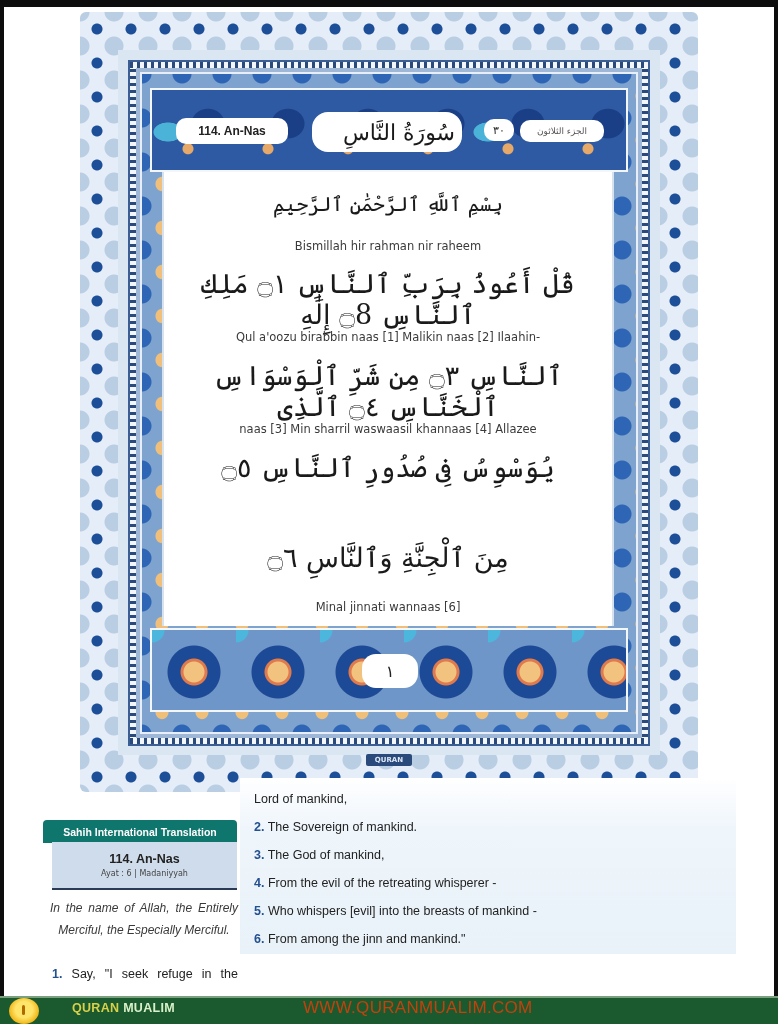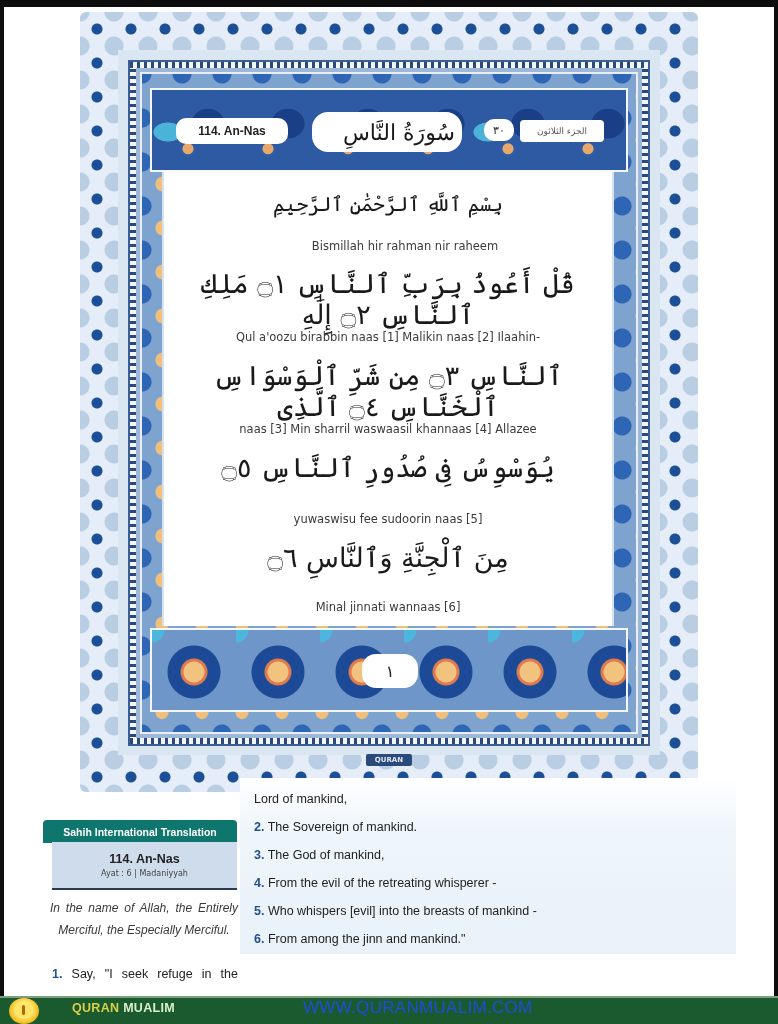--- a/index.html
+++ b/index.html
@@ -89,21 +89,21 @@
     display: flex; align-items: center; justify-content: center; direction: rtl; padding-left: 24px;
   }
   .juz-number {
     position: absolute; left: 484px; top: 119px; width: 30px; height: 22px;
     background: #ffffff; border-radius: 10px;
     font-family: "DejaVu Serif", serif; font-size: 11px; color: #222;
     display: flex; align-items: center; justify-content: center;
   }
   .juz-label {
     position: absolute; left: 520px; top: 120px; width: 84px; height: 22px;
-    background: #ffffff; border-radius: 4px;
+    background: #ffffff; border-radius: 10px;
     font-family: "DejaVu Serif", serif; font-size: 9px; color: #555;
     display: flex; align-items: center; justify-content: center; direction: rtl;
   }
 
   
   .text-panel {
     position: absolute; left: 162px; top: 172px; width: 452px; height: 454px;
     background: #ffffff;
     border-left: 2px solid #d7e2ef; border-right: 2px solid #d7e2ef;
   }
@@ -166,21 +166,21 @@
     content: ""; position: absolute; left: 13px; top: 7px; width: 3px; height: 10px; background: #b06a00; border-radius: 2px;
   }
   .footer-brand {
     position: absolute; left: 72px; top: 1001px;
     font-family: "Liberation Sans", sans-serif; font-size: 12.5px; font-weight: bold; letter-spacing: 0.3px;
   }
   .footer-brand .b1 { color: #d8d04a; }
   .footer-brand .b2 { color: #d9f0c9; }
   .footer-url {
     position: absolute; left: 303px; top: 998px;
-    font-family: "Liberation Sans", sans-serif; font-size: 17px; color: #1d4ed8; letter-spacing: 0.3px;
+    font-family: "Liberation Sans", sans-serif; font-size: 17px; color: #c2410c; letter-spacing: 0.3px;
   }
 </style>
 </head>
 <body>
 
 <div class="black-top"></div>
 <div class="black-left"></div>
 <div class="black-right"></div>
 
 <div class="ornament-outer"></div>
@@ -190,30 +190,29 @@
 <div class="header-band"></div>
 <div class="footer-band"></div>
 
 <div class="surah-label">114. An-Nas</div>
 <div class="surah-title-panel">سُورَةُ النَّاسِ</div>
 <div class="juz-number">٣٠</div>
 <div class="juz-label">الجزء الثلاثون</div>
 
 <div class="text-panel">
   <div class="arabic-line" style="top:20px;font-size:20px;">بِسْمِ ٱللَّهِ ٱلرَّحْمَٰنِ ٱلرَّحِيمِ</div>
-  <div class="translit-line" style="top:67px;margin-left:17px;">Bismillah hir rahman nir raheem</div>
-
-  <div class="arabic-line" style="top:96px;font-size:27px;">قُلْ أَعُوذُ بِرَبِّ ٱلنَّاسِ ۝١ مَلِكِ ٱلنَّاسِ ۝٢ إِلَٰهِ</div>
+  <div class="translit-line" style="top:67px;">Bismillah hir rahman nir raheem</div>
+
+  <div class="arabic-line" style="top:96px;font-size:27px;">قُلْ أَعُوذُ بِرَبِّ ٱلنَّاسِ ۝١ مَلِكِ ٱلنَّاسِ ۝8 إِلَٰهِ</div>
   <div class="translit-line" style="top:158px;">Qul a'oozu birabbin naas  [1]  Malikin naas  [2]  Ilaahin-</div>
 
   <div class="arabic-line" style="top:188px;font-size:27px;">ٱلنَّاسِ ۝٣ مِن شَرِّ ٱلْوَسْوَاسِ ٱلْخَنَّاسِ ۝٤ ٱلَّذِى</div>
   <div class="translit-line" style="top:250px;">naas  [3]  Min sharril waswaasil khannaas  [4]  Allazee</div>
 
   <div class="arabic-line" style="top:280px;font-size:27px;">يُوَسْوِسُ فِى صُدُورِ ٱلنَّاسِ ۝٥</div>
-  <div class="translit-line" style="top:340px;">yuwaswisu fee sudoorin naas  [5]</div>
 
   <div class="arabic-line" style="top:370px;font-size:27px;">مِنَ ٱلْجِنَّةِ وَٱلنَّاسِ ۝٦</div>
   <div class="translit-line" style="top:428px;">Minal jinnati wannaas  [6]</div>
 </div>
 
 <div class="page-number-badge">١</div>
 <div class="publisher-tag">QURAN</div>
 
 <div class="translation-label">Sahih International Translation</div>
 <div class="surah-card">

